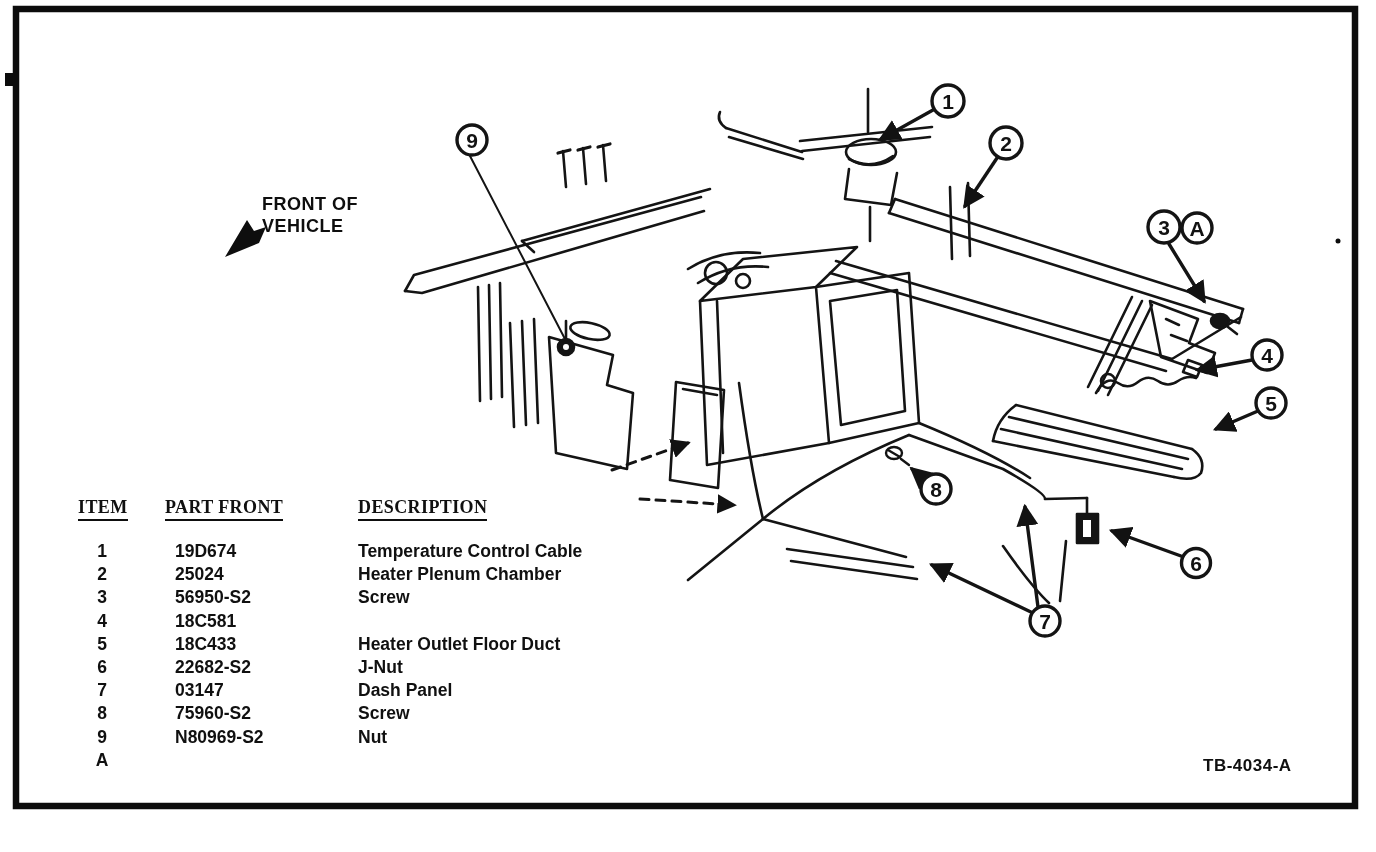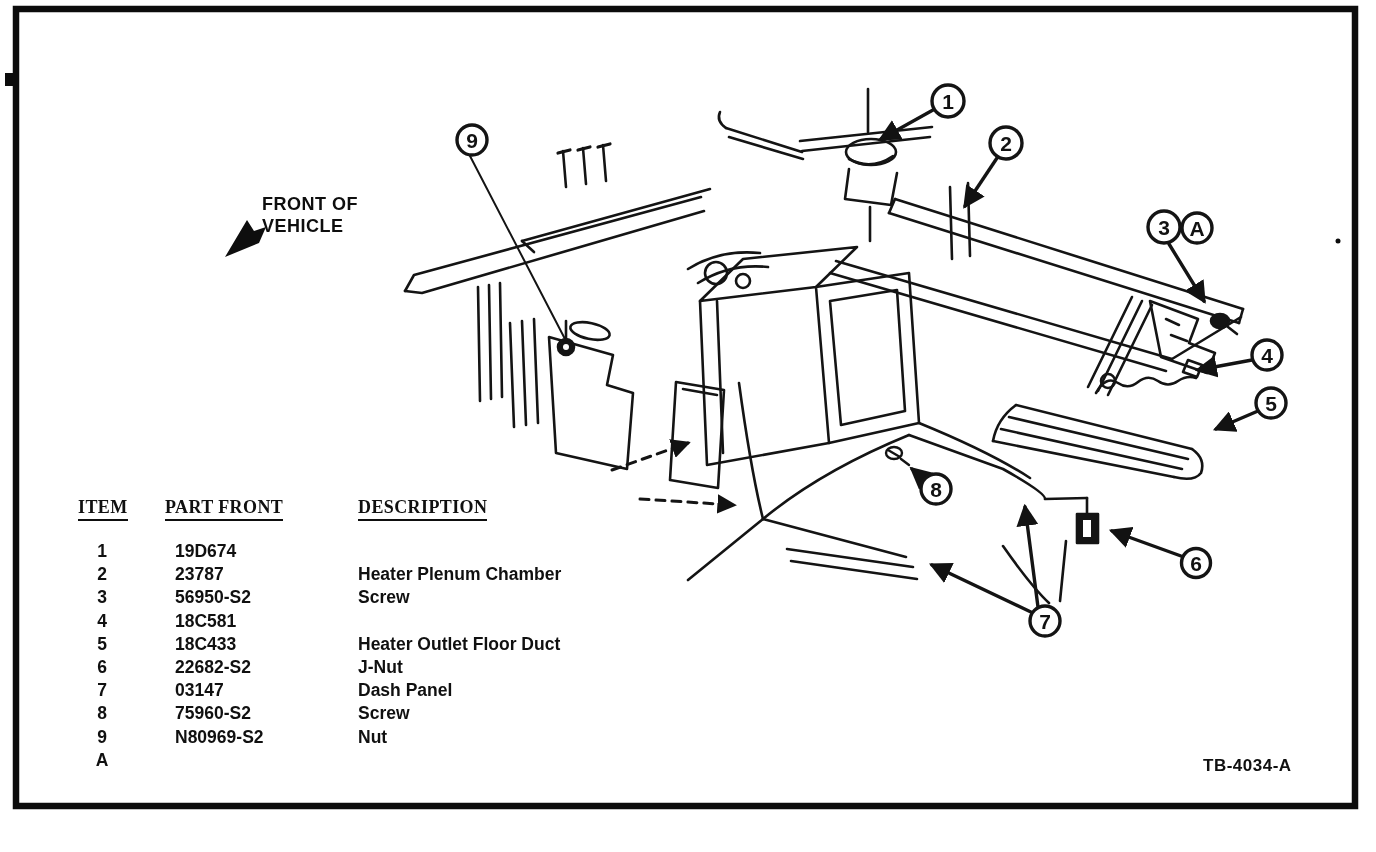--- a/index.html
+++ b/index.html
@@ -229,24 +229,25 @@
   <div class="parts-header">
     <span class="h h-item">ITEM</span>
     <span class="h h-part">PART FRONT</span>
     <span class="h h-desc">DESCRIPTION</span>
   </div>
 
   <div class="parts-rows">
     <div class="part-row">
       <span class="c-item">1</span>
       <span class="c-part">19D674</span>
+      <span class="c-desc">Temperature Control Cable</span>
     </div>
     <div class="part-row">
       <span class="c-item">2</span>
-      <span class="c-part">23787</span>
+      <span class="c-part">25024</span>
       <span class="c-desc">Heater Plenum Chamber</span>
     </div>
     <div class="part-row">
       <span class="c-item">3</span>
       <span class="c-part">56950-S2</span>
       <span class="c-desc">Screw</span>
     </div>
     <div class="part-row">
       <span class="c-item">4</span>
       <span class="c-part">18C581</span>

